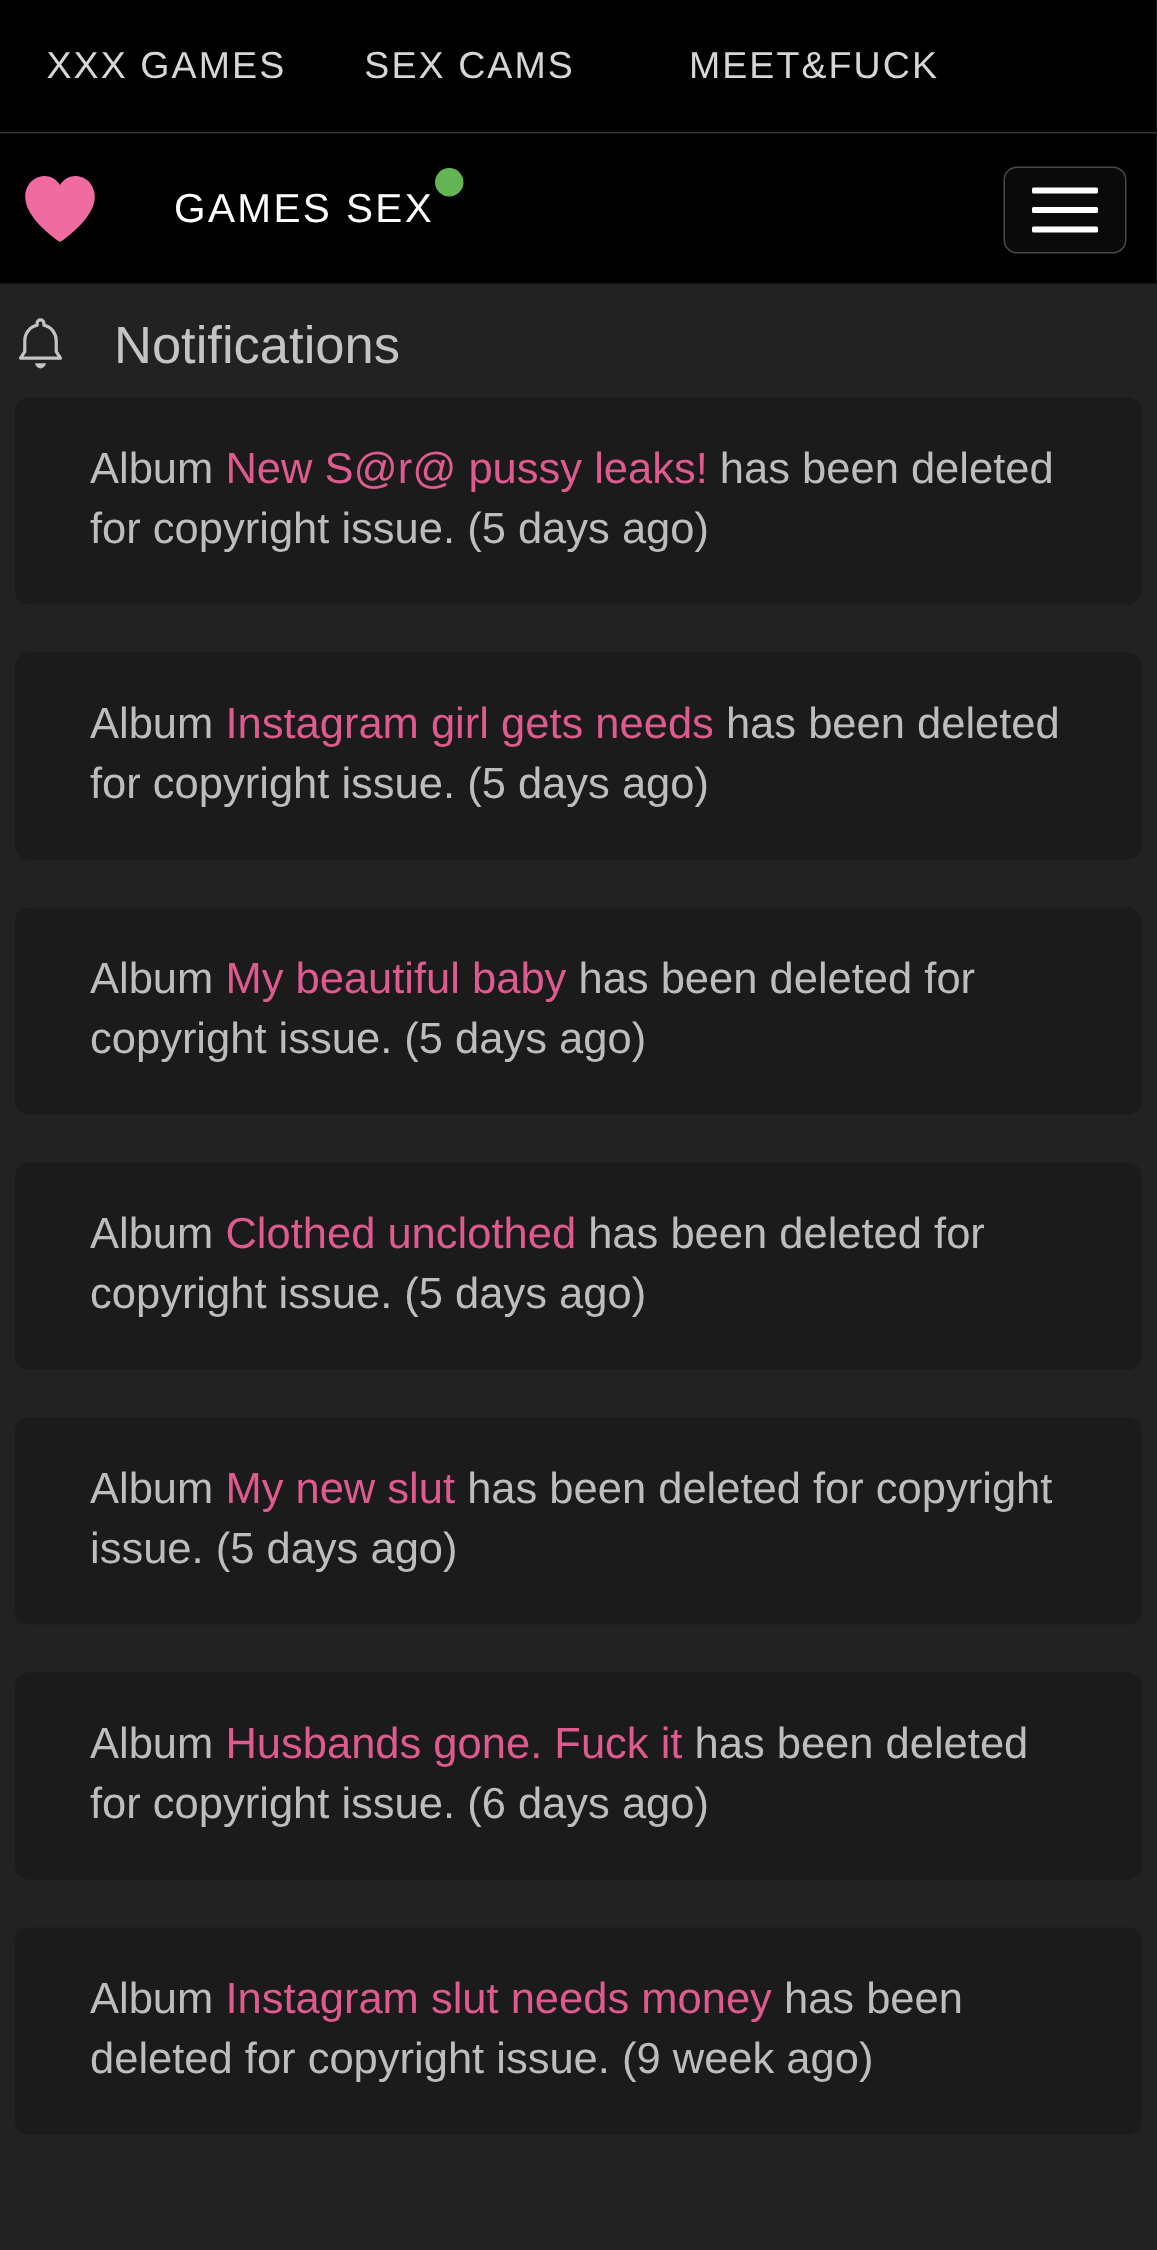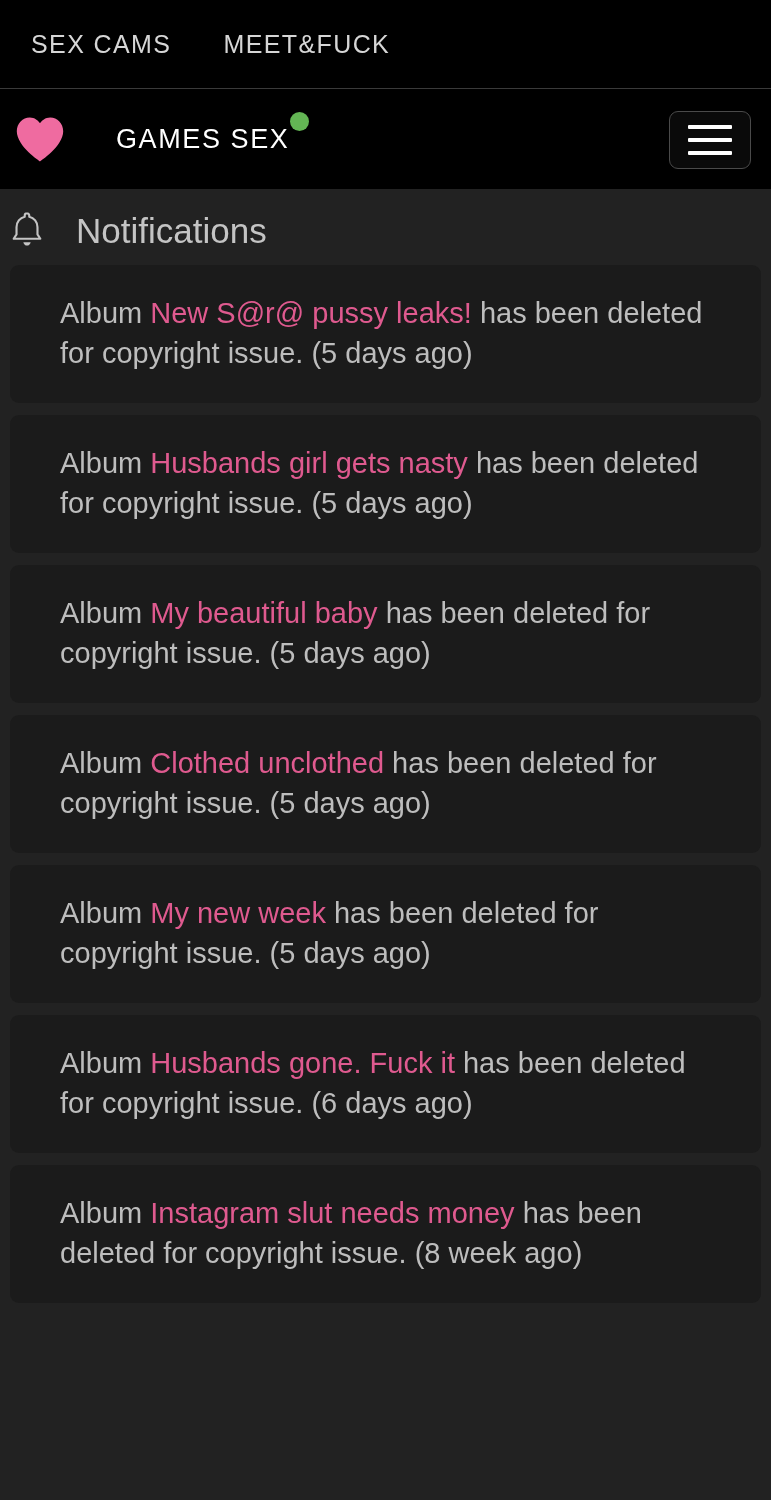--- a/index.html
+++ b/index.html
@@ -129,21 +129,21 @@
     color: #c4c4c4;
     font-size: 35px;
     font-weight: 400;
     line-height: 1;
     margin: 0;
   }
 
   .notif-list {
     display: flex;
     flex-direction: column;
-    gap: 12px;
+    gap: 32px;
     padding: 0 10px;
   }
   .notif-card {
     background: #1b1b1b;
     border-radius: 9px;
     padding: 28px 48px 30px 50px;
     box-sizing: border-box;
     cursor: pointer;
   }
   .notif-text {
@@ -155,20 +155,21 @@
   }
   .album-link {
     color: #df5a8f;
     text-decoration: none;
   }
 </style>
 </head>
 <body>
 
 <div class="adbar">
+  <a class="adbar-link" href="#">XXX GAMES</a>
   <a class="adbar-link" href="#">SEX CAMS</a>
   <a class="adbar-link" href="#">MEET&amp;FUCK</a>
 </div>
 
 <div class="siteheader">
   <a class="brand" href="#">
     <svg class="brand-heart" viewBox="0 0 32 30">
       <path d="M16 29C16 29 1.5 19.6 1.5 10.2 1.5 5.1 5.2 1.5 9.6 1.5c3.1 0 5.3 1.9 6.4 3.7 1.1-1.8 3.3-3.7 6.4-3.7 4.4 0 8.1 3.6 8.1 8.7C30.5 19.6 16 29 16 29z" fill="#ef6ba0"></path>
     </svg>
   </a>
@@ -195,37 +196,37 @@
     <h1 class="page-title">Notifications</h1>
   </div>
 
   <div class="notif-list">
 
     <div class="notif-card">
       <p class="notif-text"><span>Album </span><a class="album-link" href="#">New S@r@ pussy leaks!</a><span> has been deleted for copyright issue. (5 days ago)</span></p>
     </div>
 
     <div class="notif-card">
-      <p class="notif-text"><span>Album </span><a class="album-link" href="#">Husbands girl gets nasty</a><span> has been deleted for copyright issue. (5 days ago)</span></p>
+      <p class="notif-text"><span>Album </span><a class="album-link" href="#">Instagram girl gets needs</a><span> has been deleted for copyright issue. (5 days ago)</span></p>
     </div>
 
     <div class="notif-card">
       <p class="notif-text"><span>Album </span><a class="album-link" href="#">My beautiful baby</a><span> has been deleted for copyright issue. (5 days ago)</span></p>
     </div>
 
     <div class="notif-card">
       <p class="notif-text"><span>Album </span><a class="album-link" href="#">Clothed unclothed</a><span> has been deleted for copyright issue. (5 days ago)</span></p>
     </div>
 
     <div class="notif-card">
-      <p class="notif-text"><span>Album </span><a class="album-link" href="#">My new week</a><span> has been deleted for copyright issue. (5 days ago)</span></p>
+      <p class="notif-text"><span>Album </span><a class="album-link" href="#">My new slut</a><span> has been deleted for copyright issue. (5 days ago)</span></p>
     </div>
 
     <div class="notif-card">
       <p class="notif-text"><span>Album </span><a class="album-link" href="#">Husbands gone. Fuck it</a><span> has been deleted for copyright issue. (6 days ago)</span></p>
     </div>
 
     <div class="notif-card">
-      <p class="notif-text"><span>Album </span><a class="album-link" href="#">Instagram slut needs money</a><span> has been deleted for copyright issue. (8 week ago)</span></p>
+      <p class="notif-text"><span>Album </span><a class="album-link" href="#">Instagram slut needs money</a><span> has been deleted for copyright issue. (9 week ago)</span></p>
     </div>
 
   </div>
 </div>
 
 </body></html>

